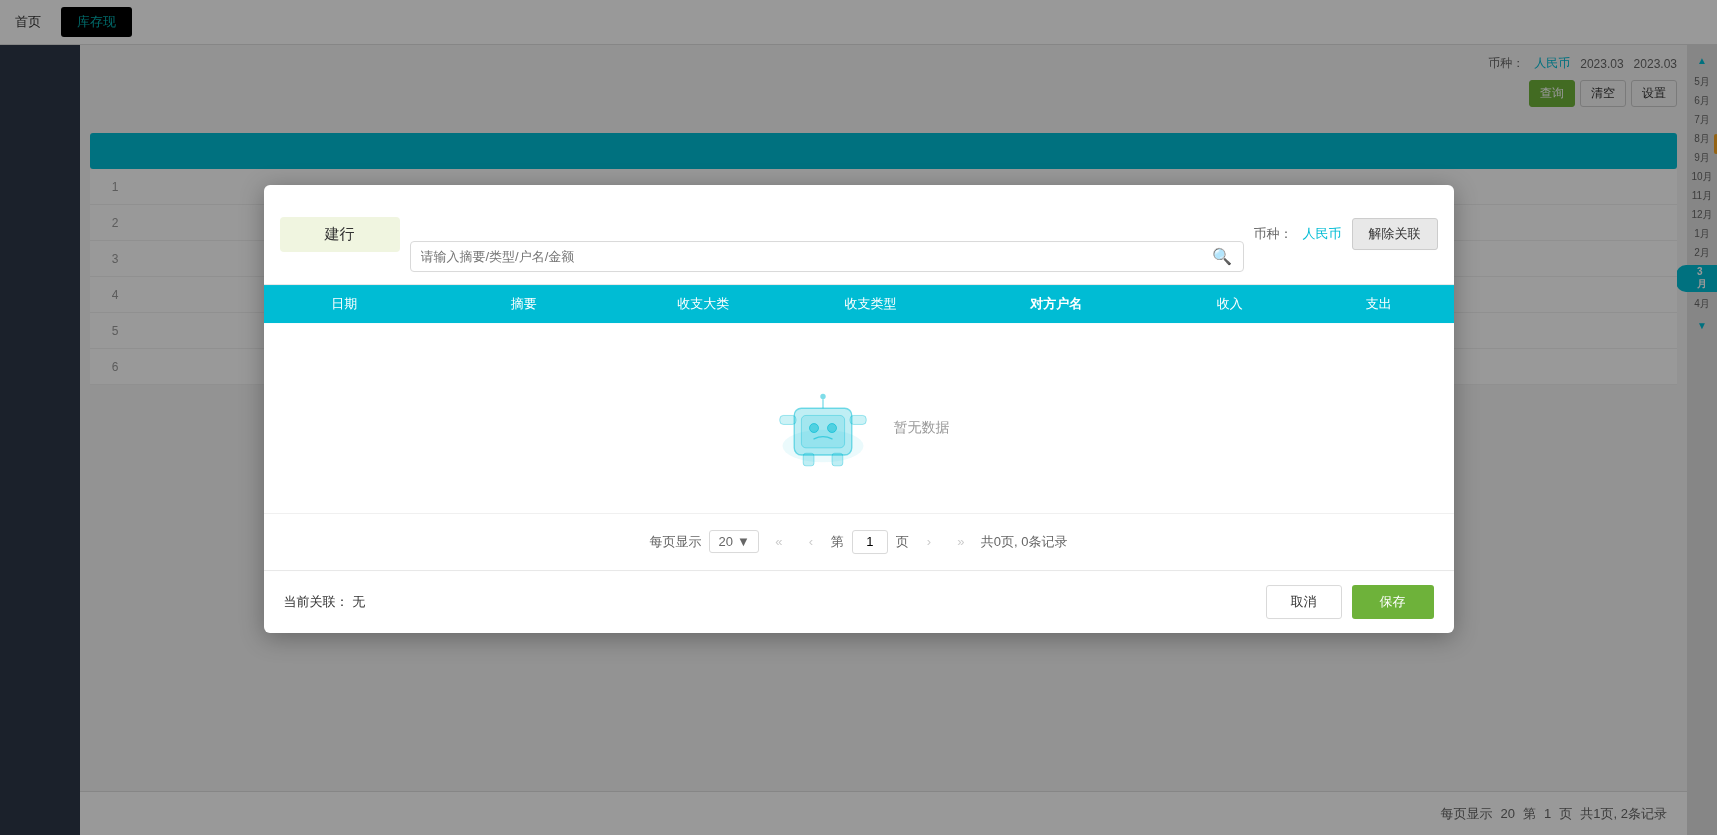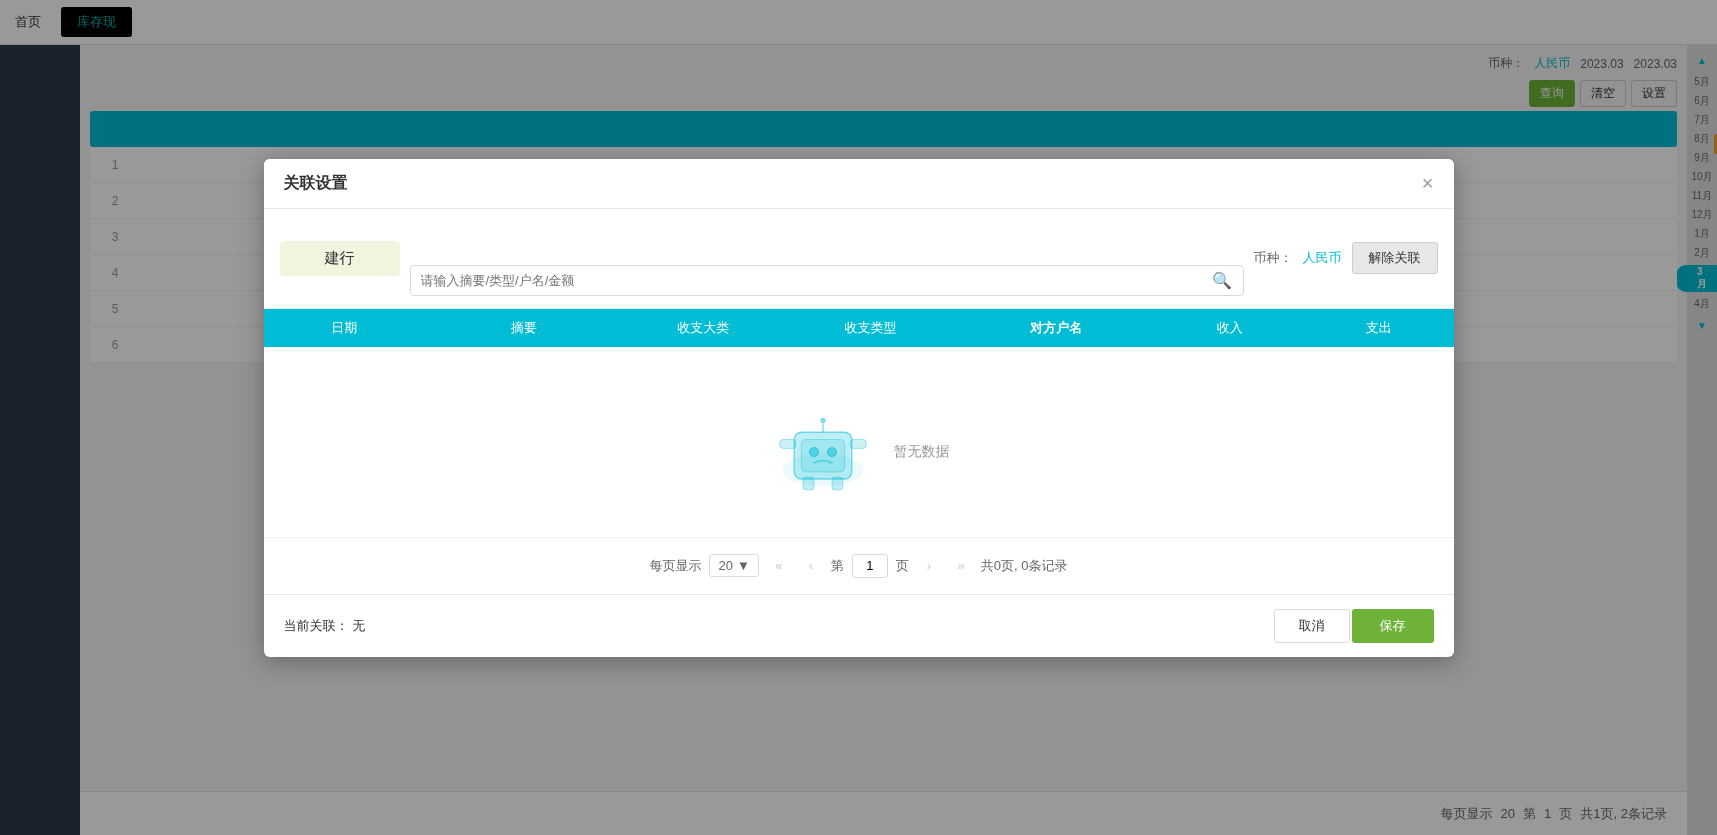--- a/index.html
+++ b/index.html
@@ -300,21 +300,21 @@
       border-top: 1px solid #e8e8e8;
     }
 
     .current-link {
       font-size: 13px;
       color: #333;
     }
 
     .footer-btns {
       display: flex;
-      gap: 2px;
+      gap: 10px;
     }
 
     .cancel-btn {
       padding: 7px 24px;
       border: 1px solid #d9d9d9;
       border-radius: 3px;
       background: #fff;
       font-size: 13px;
       color: #333;
       cursor: pointer;
@@ -388,21 +388,21 @@
   <div class="bg-content">
     <div class="bg-sidebar"></div>
     <div class="bg-main">
       <div class="bg-top-bar">
         <span>币种：</span>
         <span style="color:#00bcd4;">人民币</span>
         <span>2023.03</span>
         <span>2023.03</span>
       </div>
 
-      <div style="display:flex; gap:5px; margin-bottom:4px; justify-content:flex-end;">
+      <div style="display:flex; gap:5px; margin-bottom:26px; justify-content:flex-end;">
         <div class="bg-action-btn green">查询</div>
         <div class="bg-action-btn">清空</div>
         <div class="bg-action-btn">设置</div>
       </div>
 
       <div class="bg-table-header"></div>
 
       <div>
         <div class="bg-row">
             <span class="bg-row-num">1</span>
@@ -456,24 +456,20 @@
       <div style="font-size:10px; color:#666;">4月</div>
       <div style="font-size:10px; color:#00bcd4; margin-top:4px;">▼</div>
     </div>
   </div>
 </div>
 
 <div class="overlay"></div>
 
 <div class="modal">
 
-  <div class="modal-header">
-    <span class="modal-title">关联设置</span>
-    <button class="modal-close">×</button>
-  </div>
 
   <div class="modal-body">
 
     <div class="search-row">
       <div class="bank-tab">建行</div>
 
       <div class="search-input-wrap">
         <input type="text" placeholder="请输入摘要/类型/户名/金额" style="">
         <span class="search-icon">🔍</span>
       </div>

